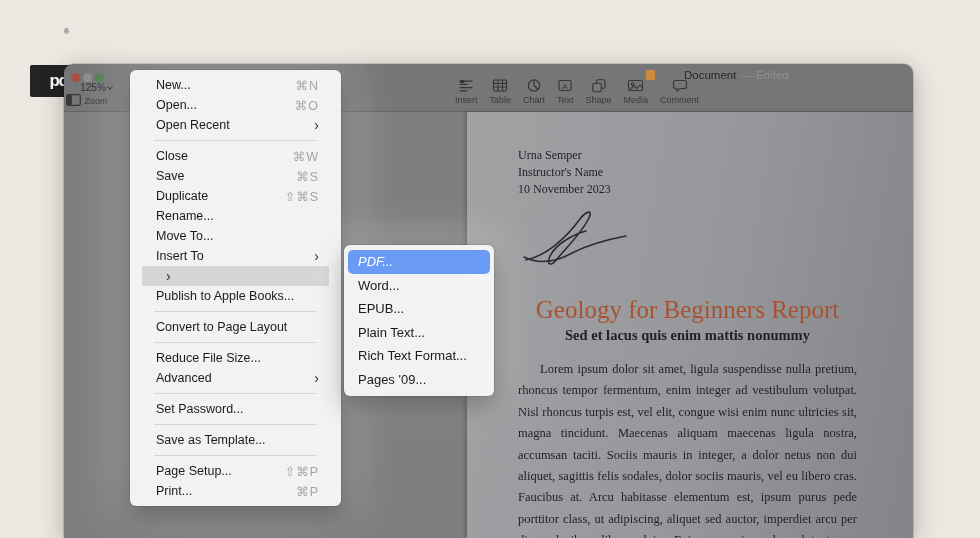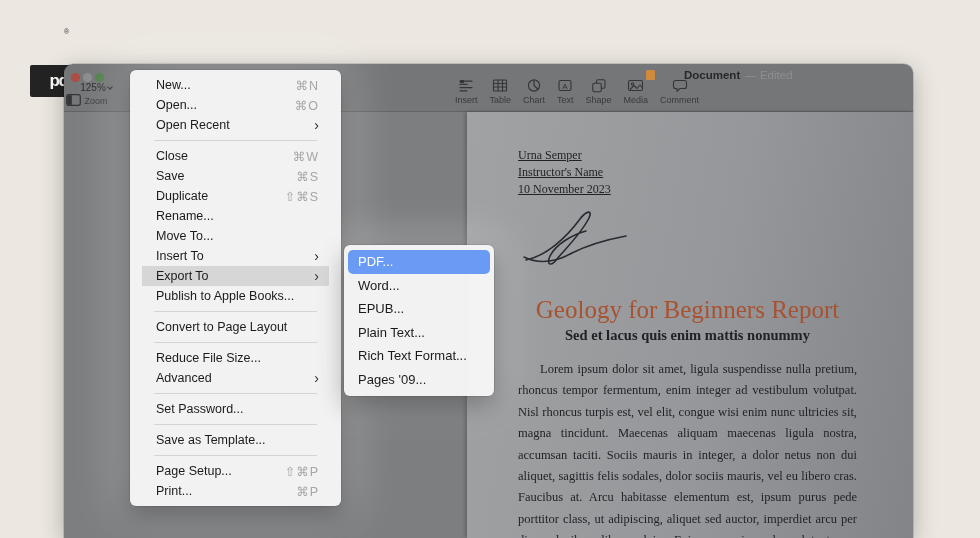--- a/index.html
+++ b/index.html
@@ -47,33 +47,33 @@
     border:solid #2c2c2e; border-width:0 1px 1px 0; transform:rotate(45deg);
   }
 
   .tools { position:absolute; left:385px; top:14px; display:flex; align-items:flex-end; }
   .tool { display:flex; flex-direction:column; align-items:center; padding:0 6px; }
   .tool svg { display:block; }
   .tool .tb-label { margin-top:2px; }
 
   .titlebar-title { position:absolute; left:582px; top:5px; display:flex; align-items:center; gap:5px; font-size:11.5px; }
   .doc-icon { width:9px; height:10px; background:#d08a3e; border-radius:1.5px; }
-  .title-text { font-weight:bold; color:#28282a;padding-left:24px; }
+  .title-text { font-weight:normal; color:#28282a;padding-left:24px; }
   .title-edited { color:#8e8f91; }
 
   
   .paper {
     position:absolute; top:0; left:403px; right:0; bottom:0;
     background:linear-gradient(100deg, #a1a2a4 0%, #96979a 55%, #838487 100%);
     box-shadow:-2px 0 4px rgba(0,0,0,0.22);
     padding:0 56px 0 51px;
     font-family:"Liberation Serif", serif; color:#232327;
   }
   .doc-header { margin-top:35px; font-size:12px; line-height:17px; }
-  .doc-header div { white-space:nowrap;text-decoration:underline; }
+  .doc-header div { white-space:nowrap; }
   .signature { margin:8px 0 0 2px; }
   .doc-title { margin-top:24px; text-align:center; font-size:25px; line-height:28px; color:#a85230; }
   .doc-subtitle { margin-top:3px; text-align:center; font-size:14.5px; color:#222226;font-weight:bold; }
   .doc-body { margin-top:15px; }
   .doc-body p { margin:0; font-size:12.5px; line-height:21.4px; text-align:justify; text-indent:22px; }
 
   
   .menu {
     position:absolute; left:130px; top:70px; width:211px; z-index:10;
     background:rgba(246,246,247,0.97); border-radius:6px; padding:5px 12px;
@@ -87,21 +87,21 @@
   .mi.hl-gray { background:#d6d6d7; }
   .sep { height:1px; background:rgba(0,0,0,0.12); margin:5px 12px; }
 
   .submenu {
     position:absolute; left:344px; top:245px; width:150px; z-index:11;
     background:rgba(246,246,247,0.97); border-radius:6px; padding:5px 4px;
     font-size:13px; color:#1b1b1d;
     box-shadow:0 0 0 0.5px rgba(0,0,0,0.18), 0 10px 26px rgba(0,0,0,0.32), 0 0 40px 8px rgba(255,255,255,0.28);
   }
   .smi { height:23.5px; display:flex; align-items:center; padding:0 10px; border-radius:5px; white-space:nowrap; }
-  .smi.hl-blue { background:#699bf5; color:#ffffff; }
+  .smi.hl-blue { background:#699bf5; color:#ffffff;font-style:italic; }
 </style>
 </head>
 <body>
 
 <div class="logo">pd</div>
 <div class="logo-reg">®</div>
 
 <div class="window">
 
   <div class="toolbar">
@@ -255,21 +255,20 @@
     <span class="mi-label">Rename...</span>
   </div>
   <div class="mi">
     <span class="mi-label">Move To...</span>
   </div>
   <div class="mi">
     <span class="mi-label">Insert To</span>
     <span class="mi-arrow">›</span>
   </div>
   <div class="mi hl-gray">
-    <span class="mi-label">Export To</span>
     <span class="mi-arrow">›</span>
   </div>
   <div class="mi">
     <span class="mi-label">Publish to Apple Books...</span>
   </div>
   <div class="sep"></div>
   <div class="mi">
     <span class="mi-label">Convert to Page Layout</span>
   </div>
   <div class="sep"></div>

